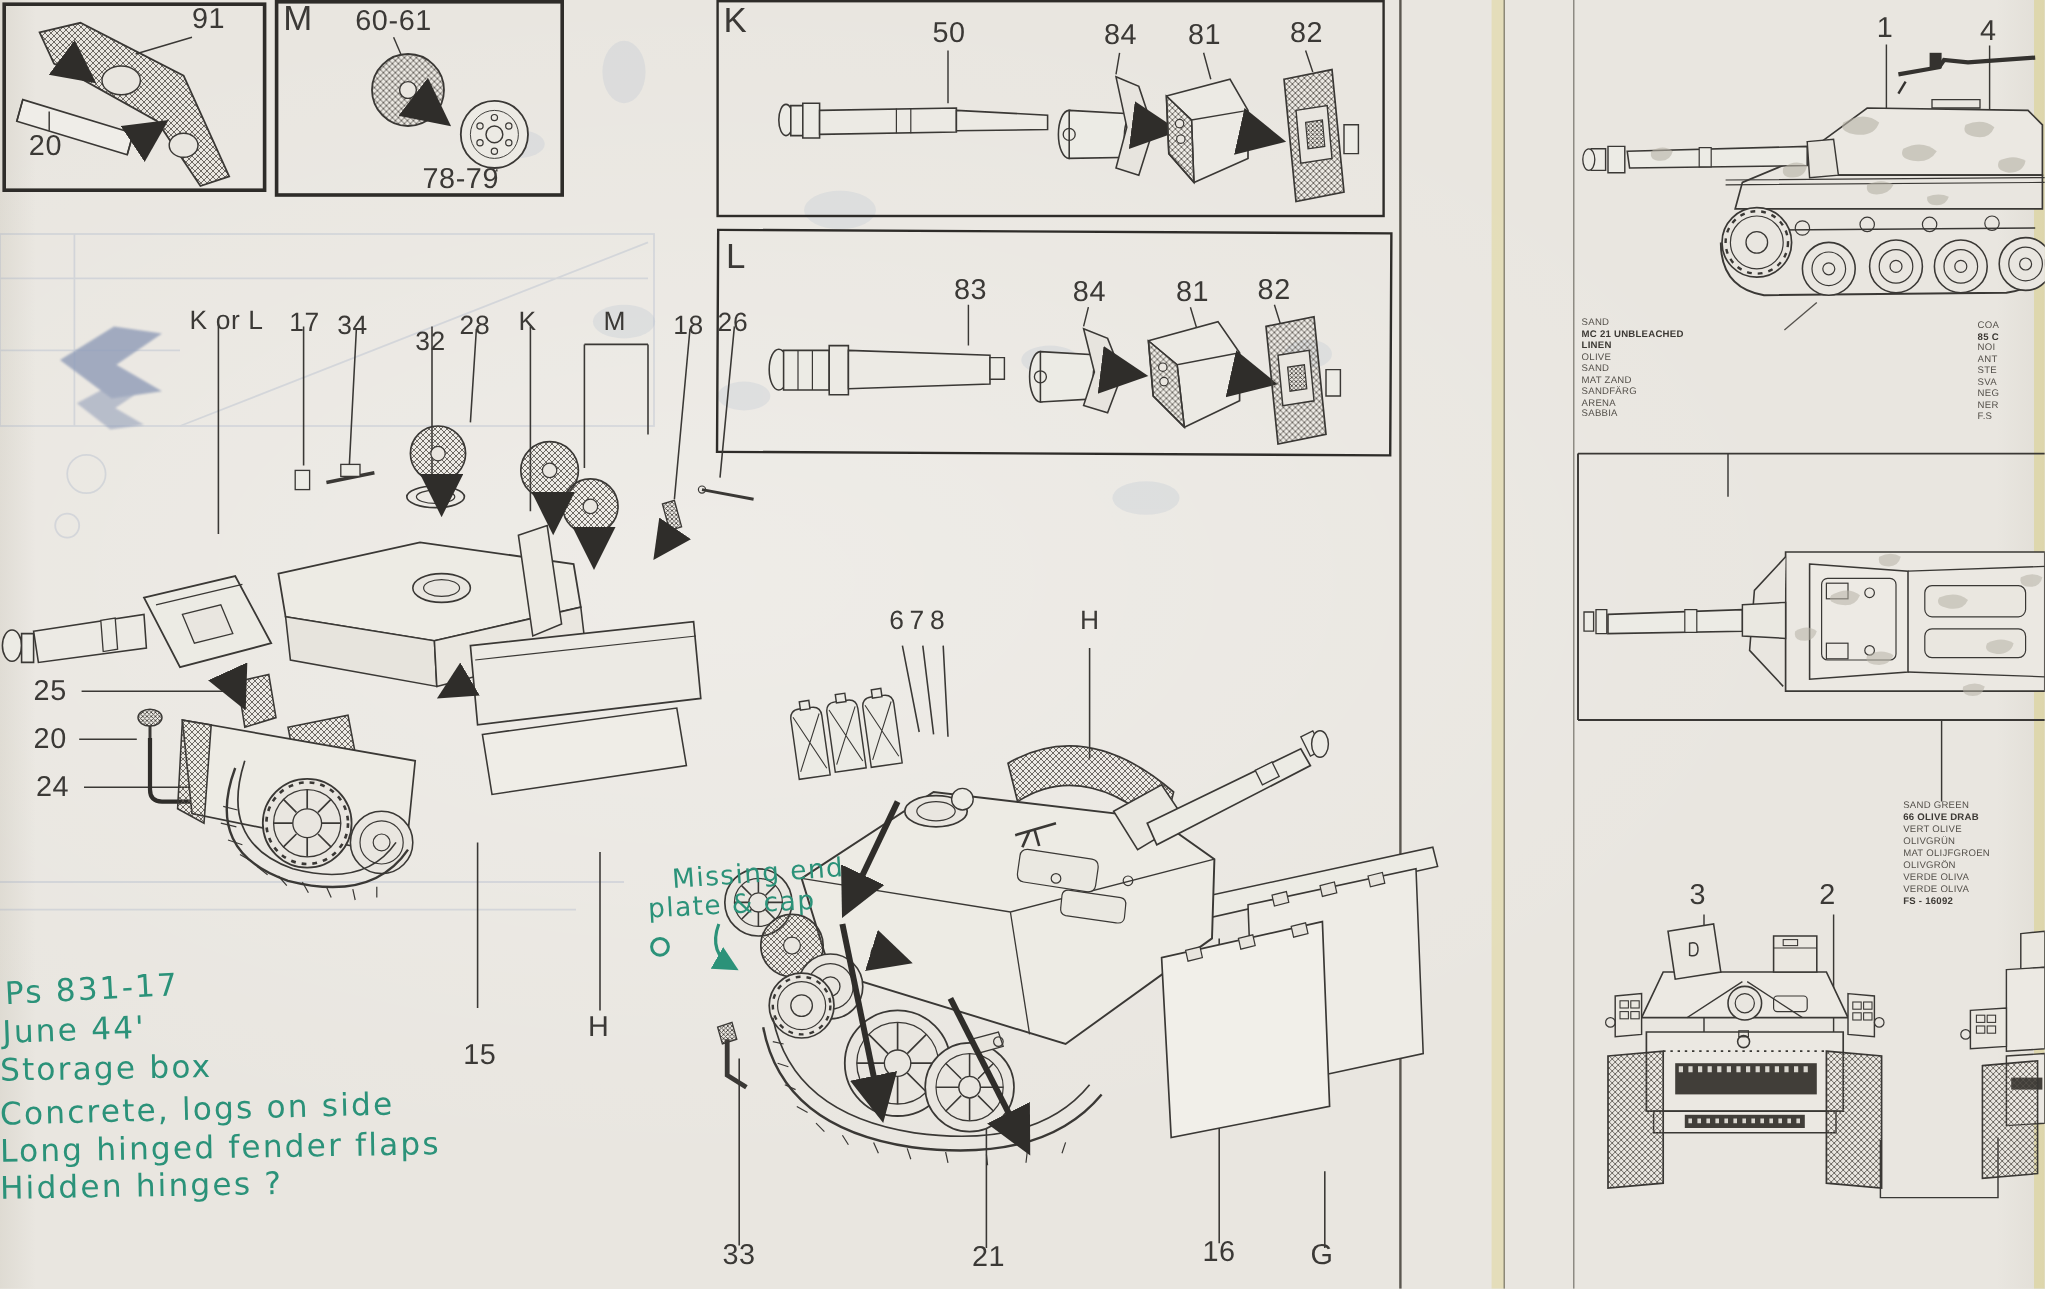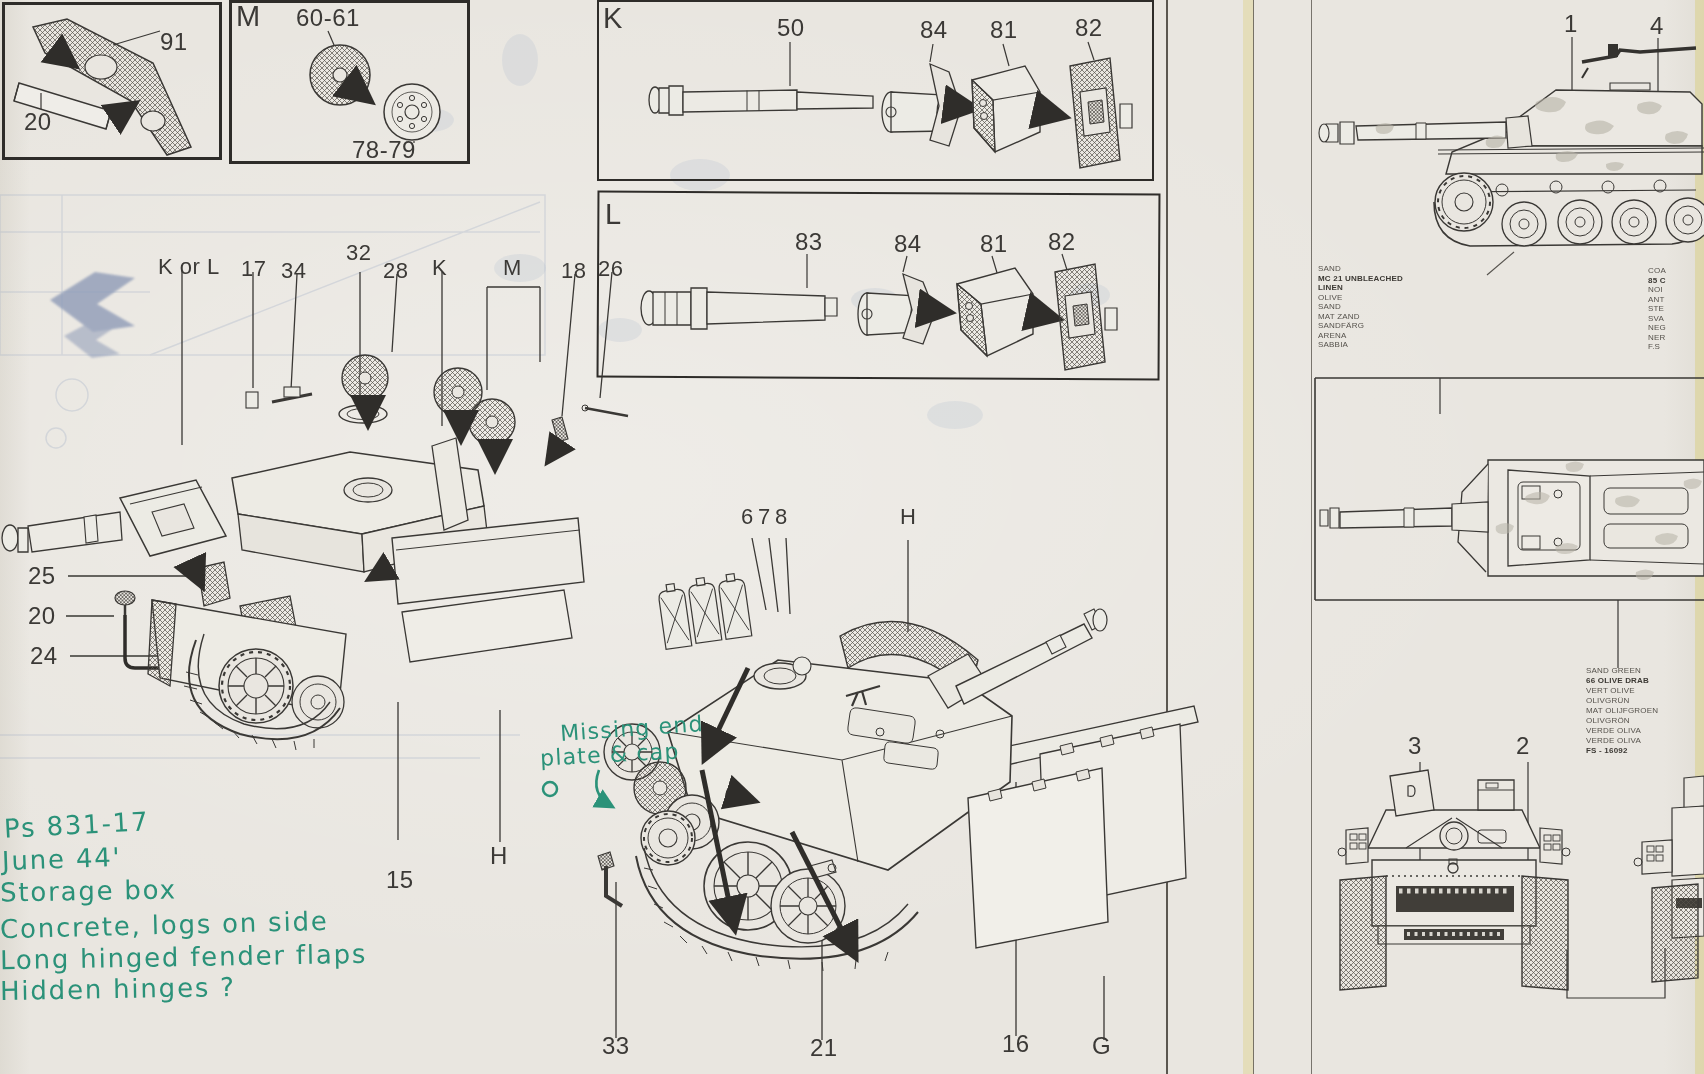--- a/index.html
+++ b/index.html
@@ -80,21 +80,21 @@
 <svg class="draw" style="left:5px;top:5px" width="214" height="152" viewBox="0 0 214 152">
   <path d="M28,22 L62,14 L148,58 L186,142 L162,150 L126,96 L40,48 Z" fill="url(#xh)" stroke="#3a3835" stroke-width="1.5"></path>
   <ellipse cx="96" cy="62" rx="16" ry="12" fill="#e9e6e0" stroke="#3a3835" stroke-width="1.2"></ellipse>
   <ellipse cx="148" cy="116" rx="12" ry="10" fill="#e9e6e0" stroke="#3a3835" stroke-width="1.2"></ellipse>
   <path d="M14,78 L106,106 L101,124 L9,96 Z" fill="#efede8" stroke="#3a3835" stroke-width="1.4"></path>
   <path d="M14,78 L9,96 M106,106 L101,124" stroke="#3a3835" stroke-width="1.2"></path>
   <path d="M155,26 L108,40 M36,104 V88" stroke="#3a3835" stroke-width="1.2" fill="none"></path>
   <path d="M56,50 l12,9" stroke="#2f2d2a" stroke-width="4.5" marker-end="url(#ah)"></path>
   <path d="M116,108 l12,-8" stroke="#2f2d2a" stroke-width="4.5" marker-end="url(#ah)"></path>
 </svg>
-<div class="plabel md" style="left:160px;top:28px">91</div>
+<div class="plabel md" style="left:160px;top:2px">91</div>
 <div class="plabel md" style="left:24px;top:108px">20</div>
 
 <div class="box" style="left:229px;top:0px;width:241px;height:164px"></div>
 <svg class="draw" style="left:232px;top:3px" width="235" height="158" viewBox="0 0 235 158">
   <circle cx="108" cy="72" r="30" fill="url(#xh)" stroke="#3a3835" stroke-width="1.5"></circle>
   <circle cx="108" cy="72" r="7" fill="#e9e6e0" stroke="#3a3835" stroke-width="1.2"></circle>
   <path d="M96,28 L102,42" stroke="#3a3835" stroke-width="1.2"></path>
   <path d="M118,82 l18,14" stroke="#2f2d2a" stroke-width="5" marker-end="url(#ah)"></path>
   <circle cx="180" cy="109" r="28" fill="#eceae4" stroke="#3a3835" stroke-width="1.5"></circle>
   <circle cx="180" cy="109" r="20" fill="none" stroke="#3a3835" stroke-width=".8"></circle>
@@ -253,21 +253,21 @@
   <path d="M196,400 Q170,470 240,494 Q310,512 340,468" fill="none" stroke="#3a3835" stroke-width="2"></path>
   <path d="M204,394 Q182,462 244,484 Q304,500 330,462" fill="none" stroke="#3a3835" stroke-width="1.4"></path>
   <g stroke="#3a3835" stroke-width="1">
     <path d="M186,432 l12,3 M184,446 l13,3 M190,460 l12,4 M200,472 l10,6 M214,482 l9,7 M232,490 l7,8 M252,495 l5,9 M272,499 l4,9 M294,501 l2,9 M314,499 l0,9"></path>
   </g>
 </svg>
 
 <div class="plabel" style="left:158px;top:254px">K or L</div>
 <div class="plabel" style="left:241px;top:256px">17</div>
 <div class="plabel" style="left:281px;top:258px">34</div>
-<div class="plabel" style="left:346px;top:240px">32</div>
+<div class="plabel" style="left:346px;top:272px">32</div>
 <div class="plabel" style="left:383px;top:258px">28</div>
 <div class="plabel" style="left:432px;top:255px">K</div>
 <div class="plabel" style="left:503px;top:255px">M</div>
 <div class="plabel" style="left:561px;top:258px">18</div>
 <div class="plabel" style="left:598px;top:256px">26</div>
 <div class="plabel md" style="left:28px;top:562px">25</div>
 <div class="plabel md" style="left:28px;top:602px">20</div>
 <div class="plabel md" style="left:30px;top:642px">24</div>
 <div class="plabel md" style="left:386px;top:866px">15</div>
 <div class="plabel md" style="left:490px;top:842px">H</div>

